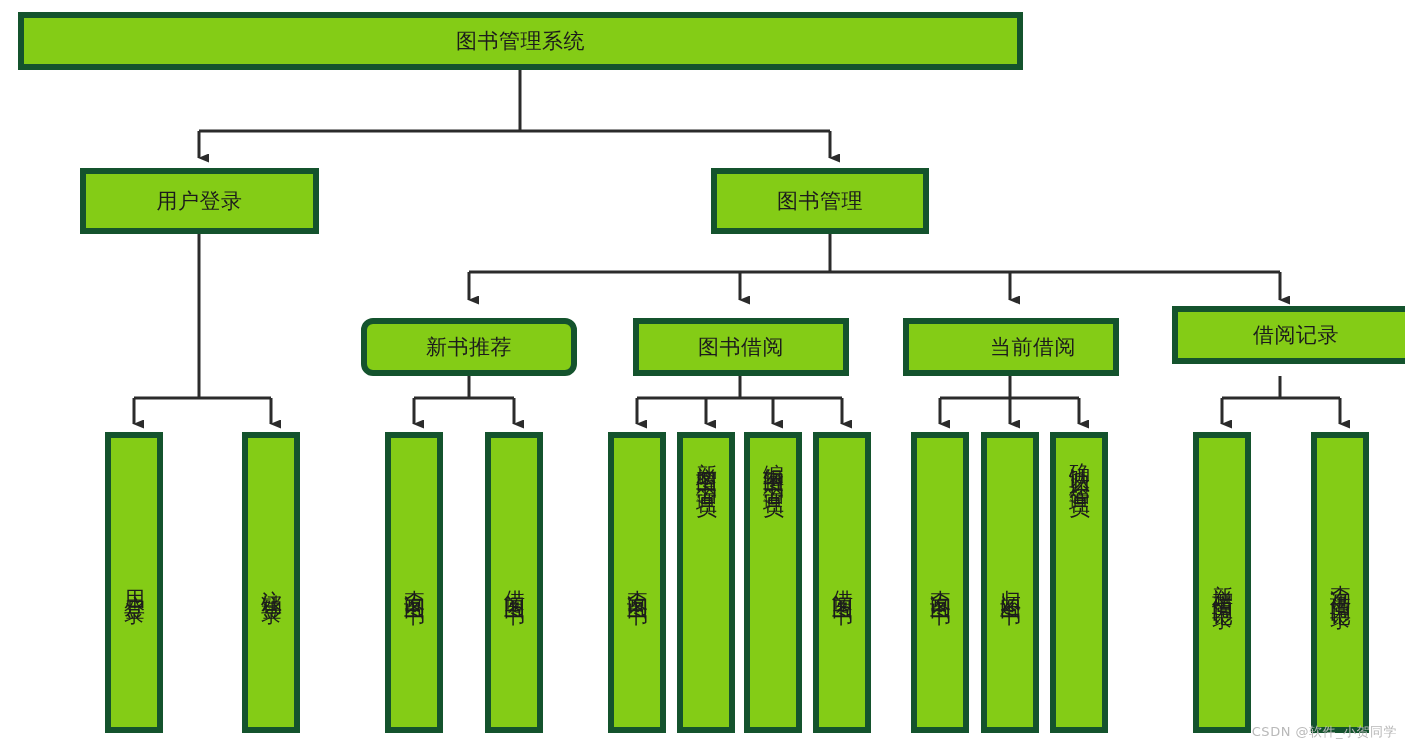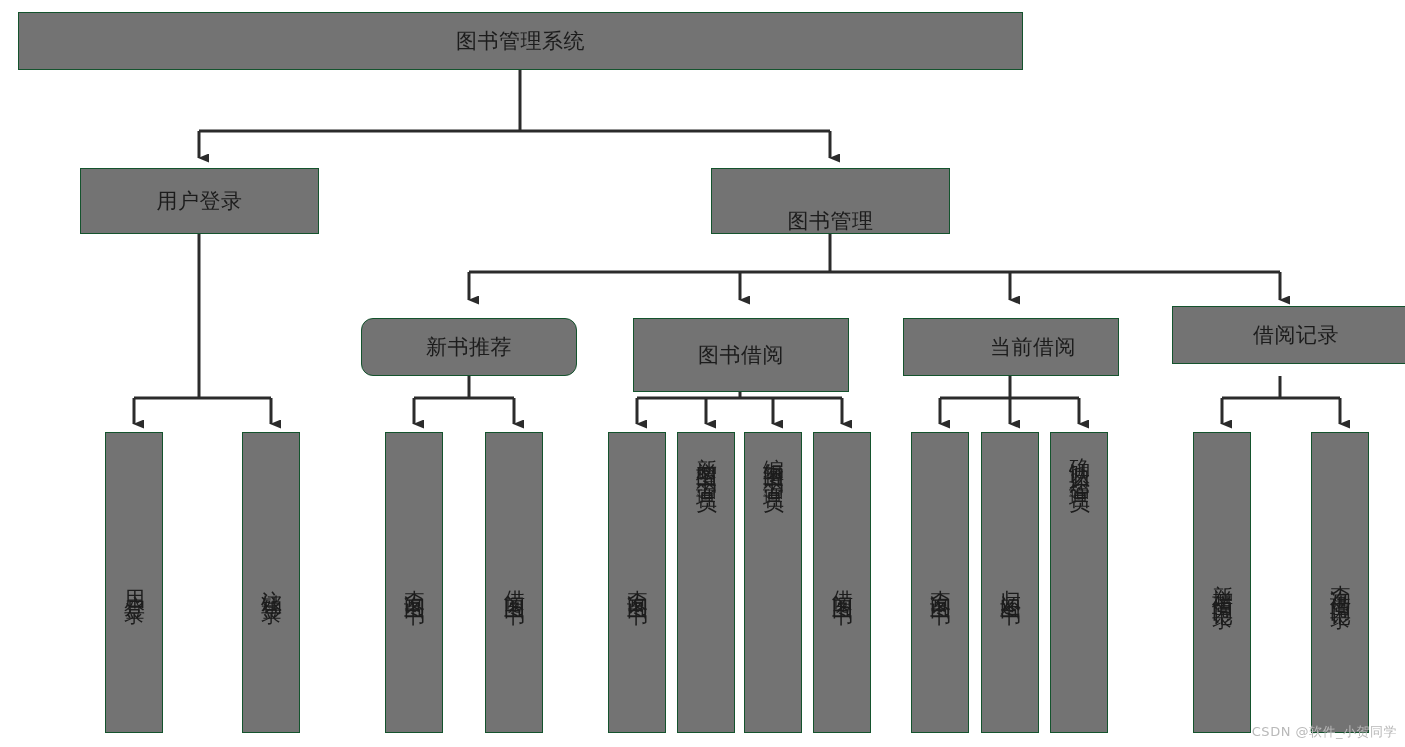--- a/index.html
+++ b/index.html
@@ -20,22 +20,22 @@
   svg#wires {
     position: absolute;
     left: 0;
     top: 0;
     width: 1405px;
     height: 747px;
   }
   .node {
     position: absolute;
     box-sizing: border-box;
-    background: #737373;
-    border: 1px solid #14532d;
+    background: #84cc16;
+    border: 6px solid #14532d;
     display: flex;
     align-items: center;
     justify-content: center;
   }
   .node .label {
     color: #1c1c1c;
     font-size: 21px;
     line-height: 1.15;
     letter-spacing: 0.5px;
     white-space: nowrap;
@@ -123,28 +123,28 @@
     </g>
   </svg>
 
   <div class="node" style="left:18px; top:12px; width:1005px; height:58px;">
     <span class="label">图书管理系统</span>
   </div>
 
   <div class="node" style="left:80px; top:168px; width:239px; height:66px;">
     <span class="label">用户登录</span>
   </div>
-  <div class="node" style="left:711px; top:168px; width:239px; height:66px;align-items:flex-end;">
+  <div class="node" style="left:711px; top:168px; width:218px; height:66px;">
     <span class="label">图书管理</span>
   </div>
 
   <div class="node" style="left:361px; top:318px; width:216px; height:58px;border-radius:12px;">
     <span class="label">新书推荐</span>
   </div>
-  <div class="node" style="left:633px; top:318px; width:216px; height:74px;">
+  <div class="node" style="left:633px; top:318px; width:216px; height:58px;">
     <span class="label">图书借阅</span>
   </div>
   <div class="node" style="left:903px; top:318px; width:216px; height:58px;padding-left:44px;">
     <span class="label">当前借阅</span>
   </div>
   <div class="node" style="left:1172px; top:306px; width:248px; height:58px;">
     <span class="label">借阅记录</span>
   </div>
 
   <div class="node leaf vcenter" style="left:105px; top:432px; width:58px; height:301px;">

